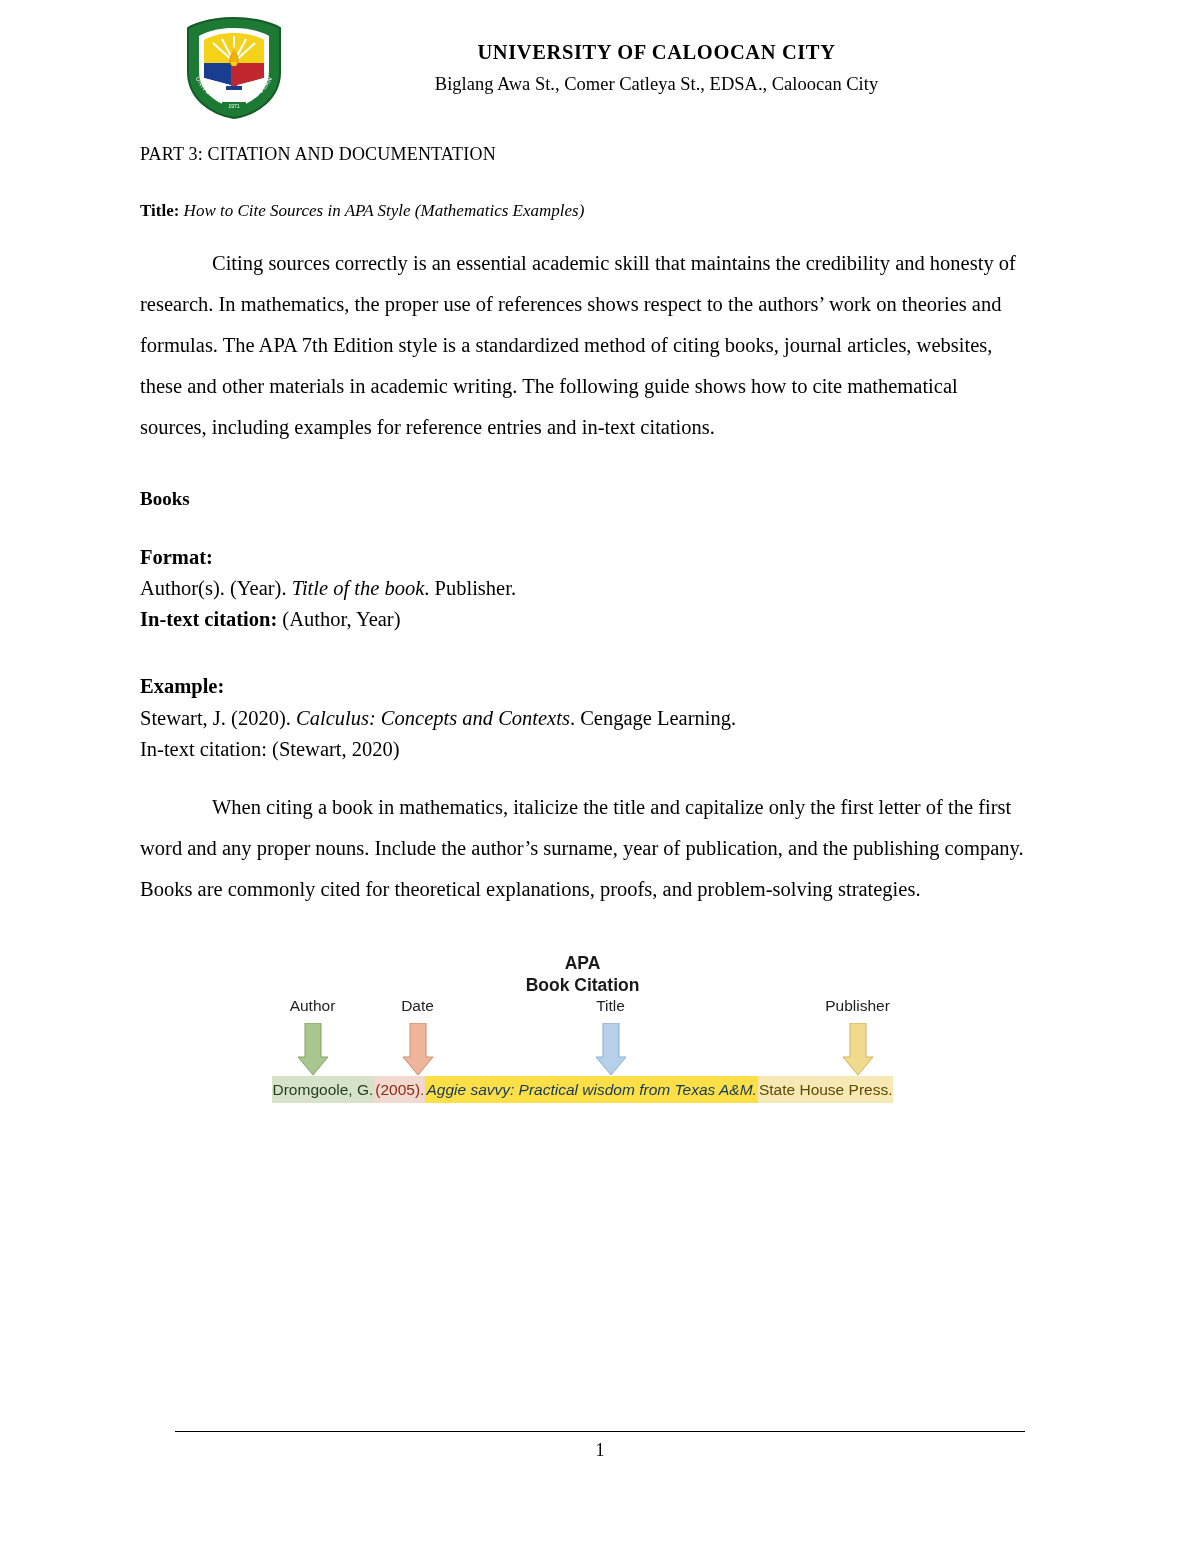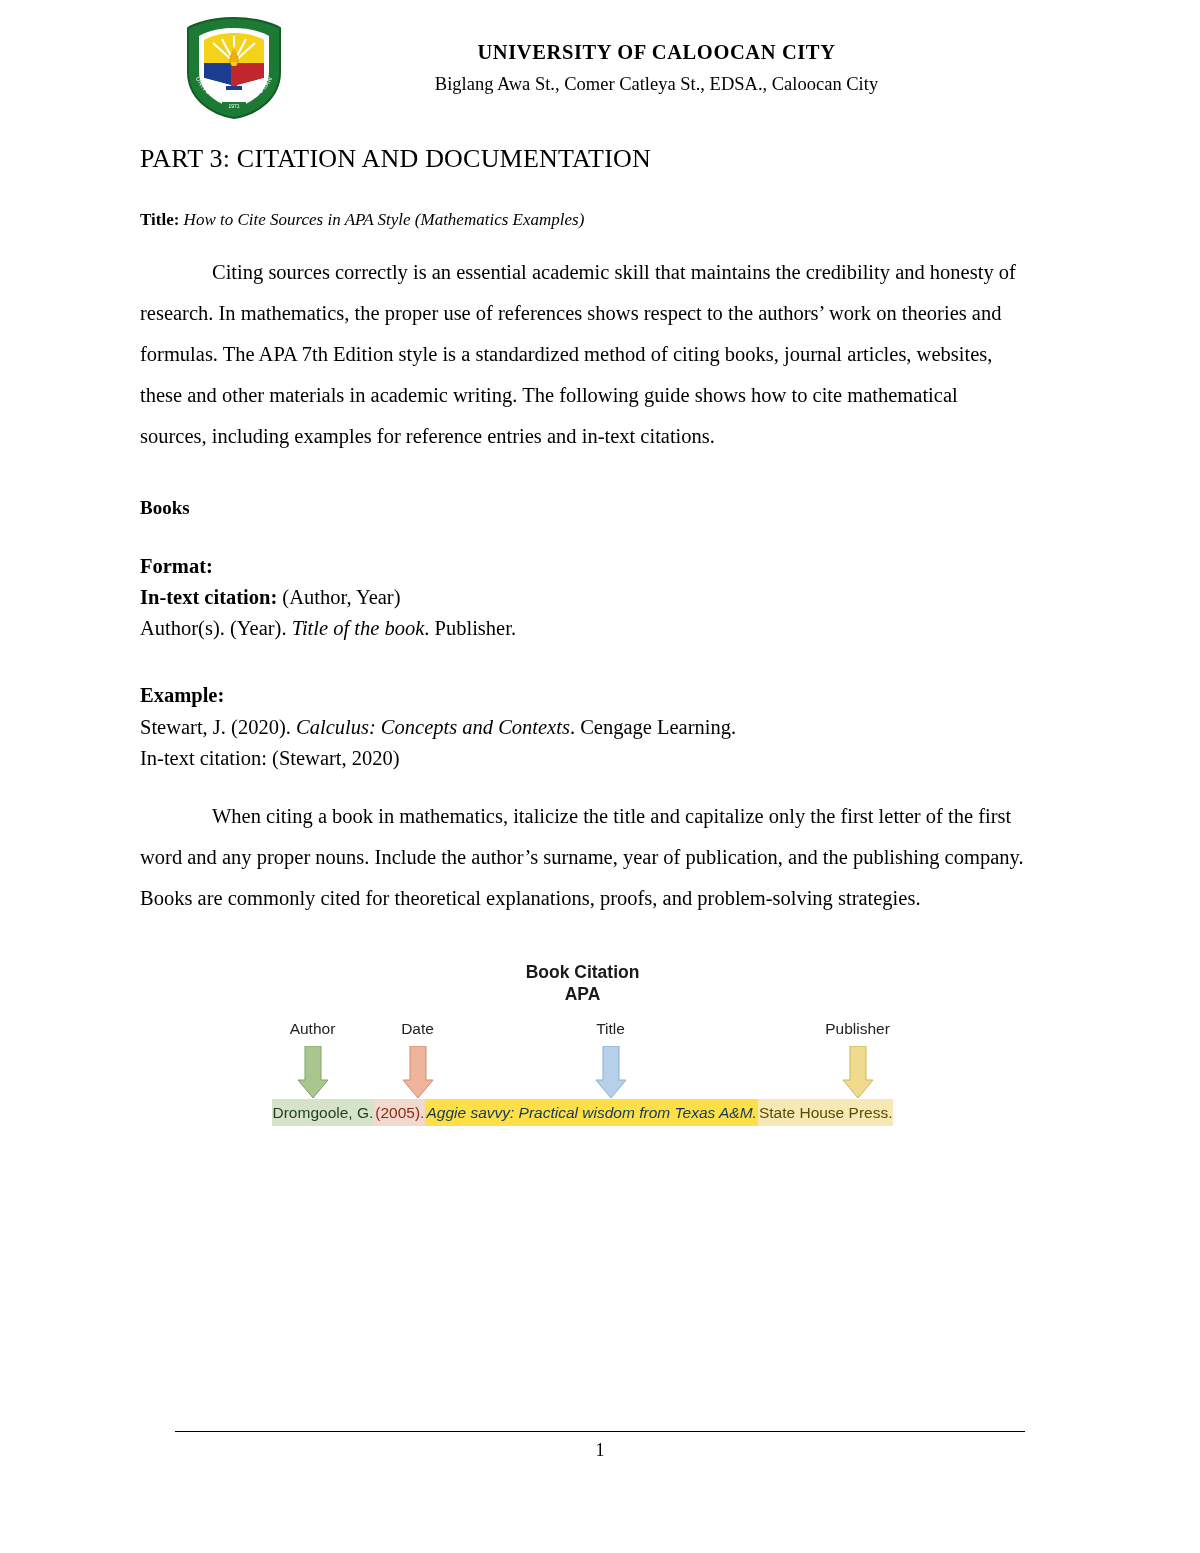--- a/index.html
+++ b/index.html
@@ -66,21 +66,21 @@
     height: 104px;
   }
   .crest svg { display: block; }
 
   
   .content {
     padding: 0 175px 0 140px;
     box-sizing: border-box;
   }
   .h-part {
-    font-size: 26px;
+    font-size: 18px;
     letter-spacing: 0.2px;
     margin: 26px 0 12px 0;
   }
   .h-bold {
     font-weight: bold;
     font-size: 20.5px;
     margin: 34px 0 0 0;
   }
   .line-title {
     font-size: 17px;
@@ -121,21 +121,21 @@
     text-align: center;
     font-family: "Liberation Sans", sans-serif;
     font-weight: bold;
     font-size: 17.5px;
     line-height: 1.28;
     color: #1a1a1a;
   }
   .fig-labels {
     position: relative;
     height: 26px;
-    margin-top: 14px;
+    margin-top: 0;
     font-family: "Liberation Sans", sans-serif;
     font-size: 15.5px;
     color: #222;
   }
   .fig-labels span {
     position: absolute;
     transform: translateX(-50%);
     white-space: nowrap;
   }
   .fig-arrows {
@@ -236,42 +236,42 @@
       <i>How to Cite Sources in APA Style (Mathematics Examples)</i>
     </div>
 
     <p class="body-par">Citing sources correctly is an essential academic skill that maintains the credibility and honesty of research. In mathematics, the proper use of references shows respect to the authors’ work on theories and formulas. The APA 7th Edition style is a standardized method of citing books, journal articles, websites, these and other materials in academic writing. The following guide shows how to cite mathematical sources, including examples for reference entries and in-text citations.</p>
 
     <div class="sec-head">Books</div>
 
     <div class="fmt-block">
       <div class="fmt-line" style="font-weight:bold;">Format:</div>
       <div class="fmt-line">
+        <span>Author(s). (Year). </span><i>Title of the book</i><span>. Publisher.</span>
+      </div>
+      <div class="fmt-line">
         <b>In-text citation:</b>
         <span>(Author, Year)</span>
-      </div>
-      <div class="fmt-line">
-        <span>Author(s). (Year). </span><i>Title of the book</i><span>. Publisher.</span>
       </div>
     </div>
 
     <div class="fmt-block ex-block">
       <div class="fmt-line" style="font-weight:bold;">Example:</div>
       <div class="fmt-line">
         <span>Stewart, J. (2020). </span><i>Calculus: Concepts and Contexts</i><span>. Cengage Learning.</span>
       </div>
       <div class="fmt-line">In-text citation: (Stewart, 2020)</div>
     </div>
 
     <p class="body-par">When citing a book in mathematics, italicize the title and capitalize only the first letter of the first word and any proper nouns. Include the author’s surname, year of publication, and the publishing company. Books are commonly cited for theoretical explanations, proofs, and problem-solving strategies.</p>
 
     <div class="figure">
       <div class="fig-title">
+        <div>APA</div>
         <div>Book Citation</div>
-        <div>APA</div>
       </div>
 
       <div class="fig-labels">
         <span style="left:80px;">Author</span>
         <span style="left:185px;">Date</span>
         <span style="left:378px;">Title</span>
         <span style="left:625px;">Publisher</span>
       </div>
 
       <div class="fig-arrows">

